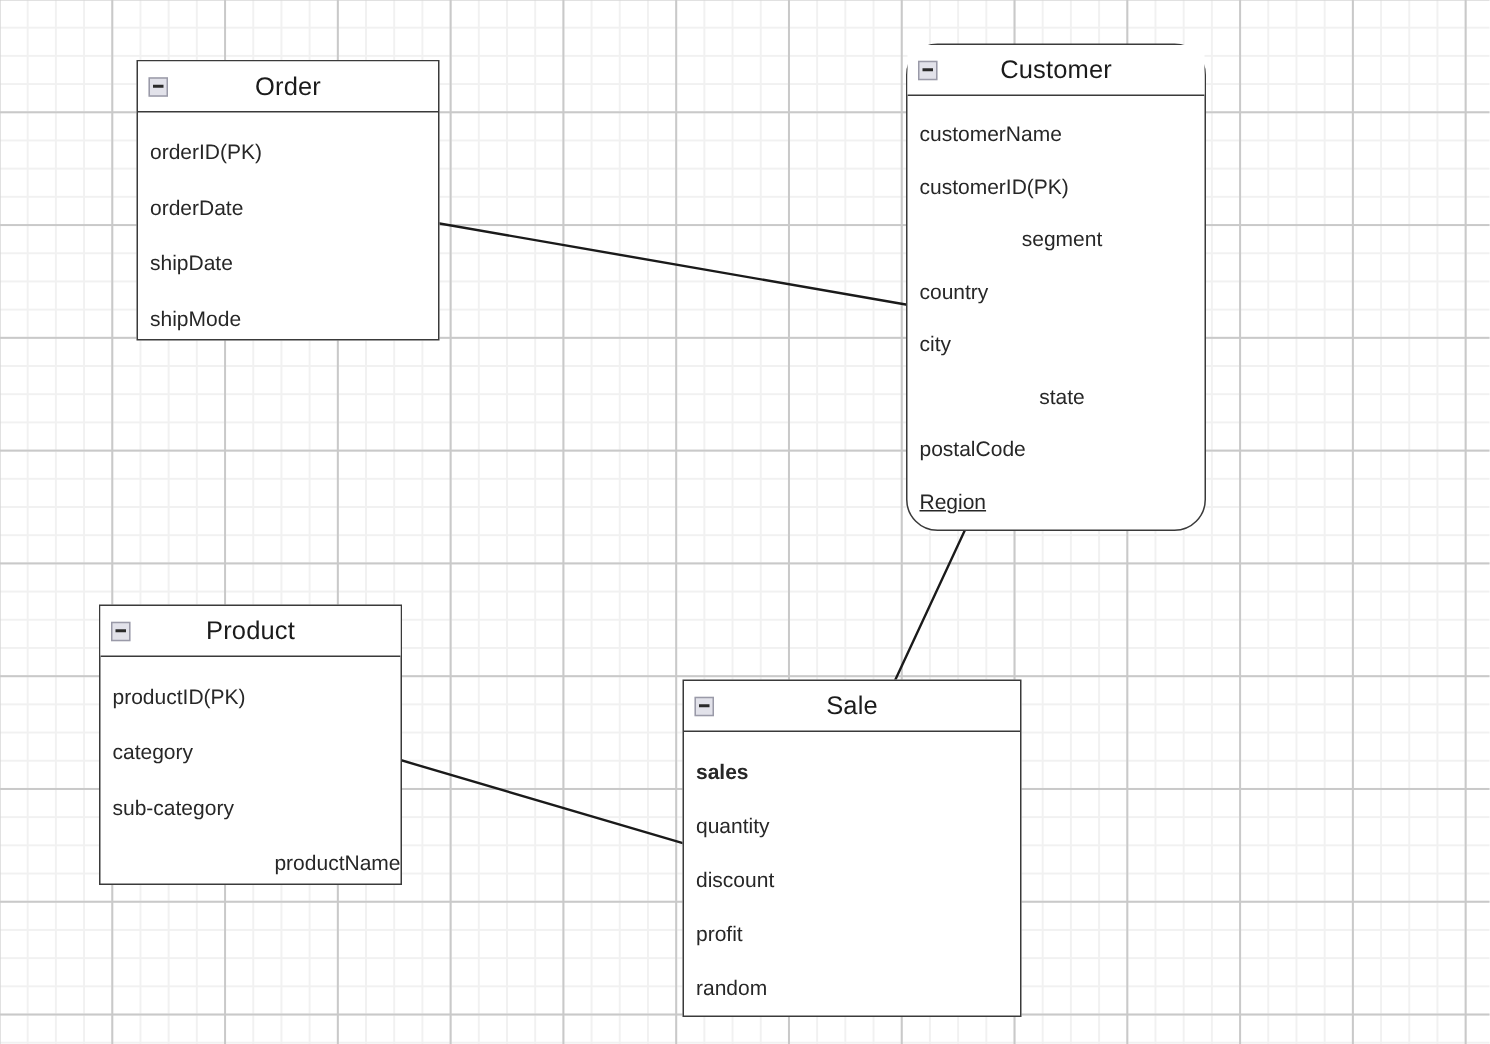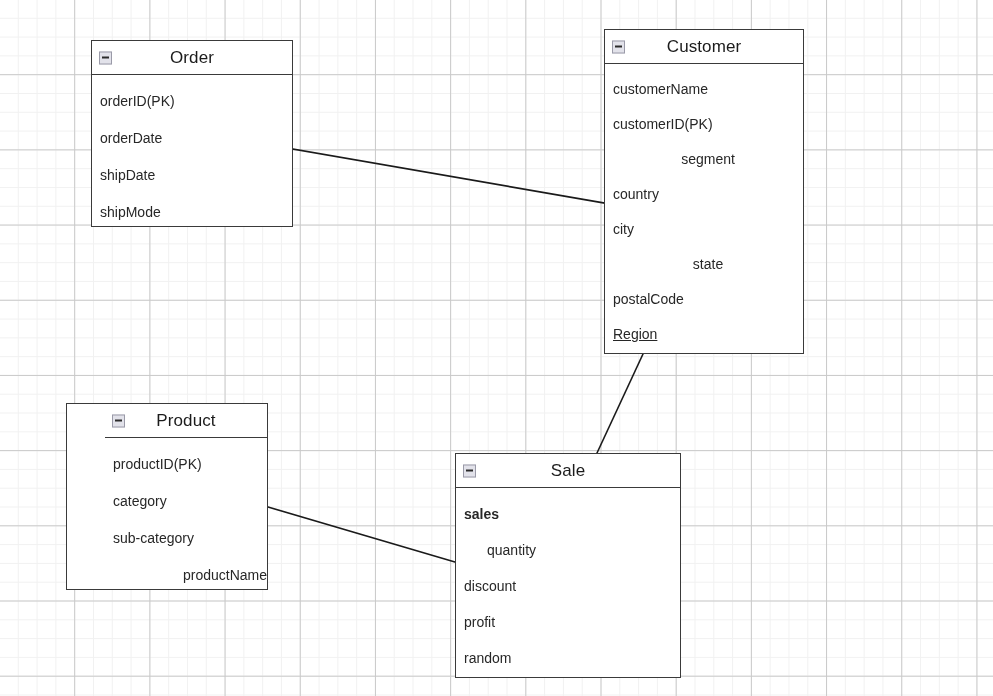--- a/index.html
+++ b/index.html
@@ -134,39 +134,39 @@
           </span>
           <span class="entity-title">Order</span>
         </div>
         <div class="entity-body">
           <div class="attribute" style="height: 37px; line-height: 37px;">orderID(PK)</div>
           <div class="attribute" style="height: 37px; line-height: 37px;">orderDate</div>
           <div class="attribute" style="height: 37px; line-height: 37px;">shipDate</div>
           <div class="attribute" style="height: 37px; line-height: 37px;">shipMode</div>
         </div>
       </div>
-      <div class="entity" style="left: 604px; top: 29px; width: 200px; height: 325px;">
+      <div class="entity" style="left: 604px; top: 29px; width: 200px; height: 325px; border-radius: 21px;">
         <div class="entity-header">
           <span class="collapse-icon">
             <i></i>
           </span>
           <span class="entity-title">Customer</span>
         </div>
         <div class="entity-body">
           <div class="attribute" style="height: 35px; line-height: 35px;">customerName</div>
           <div class="attribute" style="height: 35px; line-height: 35px;">customerID(PK)</div>
           <div class="attribute" style="height: 35px; line-height: 35px; text-align: center;">segment</div>
           <div class="attribute" style="height: 35px; line-height: 35px;">country</div>
           <div class="attribute" style="height: 35px; line-height: 35px;">city</div>
           <div class="attribute" style="height: 35px; line-height: 35px; text-align: center;">state</div>
           <div class="attribute" style="height: 35px; line-height: 35px;">postalCode</div>
           <div class="attribute" style="height: 35px; line-height: 35px; text-decoration: underline;">Region</div>
         </div>
       </div>
-      <div class="entity" style="left: 66px; top: 403px; width: 202px; height: 187px; padding-left: 38px;">
+      <div class="entity" style="left: 66px; top: 403px; width: 202px; height: 187px;">
         <div class="entity-header">
           <span class="collapse-icon">
             <i></i>
           </span>
           <span class="entity-title">Product</span>
         </div>
         <div class="entity-body">
           <div class="attribute" style="height: 37px; line-height: 37px;">productID(PK)</div>
           <div class="attribute" style="height: 37px; line-height: 37px;">category</div>
           <div class="attribute" style="height: 37px; line-height: 37px;">sub-category</div>
@@ -175,21 +175,21 @@
       </div>
       <div class="entity" style="left: 455px; top: 453px; width: 226px; height: 225px;">
         <div class="entity-header">
           <span class="collapse-icon">
             <i></i>
           </span>
           <span class="entity-title">Sale</span>
         </div>
         <div class="entity-body">
           <div class="attribute" style="height: 36px; line-height: 36px; font-weight: bold;">sales</div>
-          <div class="attribute" style="height: 36px; line-height: 36px; margin-left: 23px;">quantity</div>
+          <div class="attribute" style="height: 36px; line-height: 36px;">quantity</div>
           <div class="attribute" style="height: 36px; line-height: 36px;">discount</div>
           <div class="attribute" style="height: 36px; line-height: 36px;">profit</div>
           <div class="attribute" style="height: 36px; line-height: 36px;">random</div>
         </div>
       </div>
     </div>
 
 </div>
 
 </body></html>

